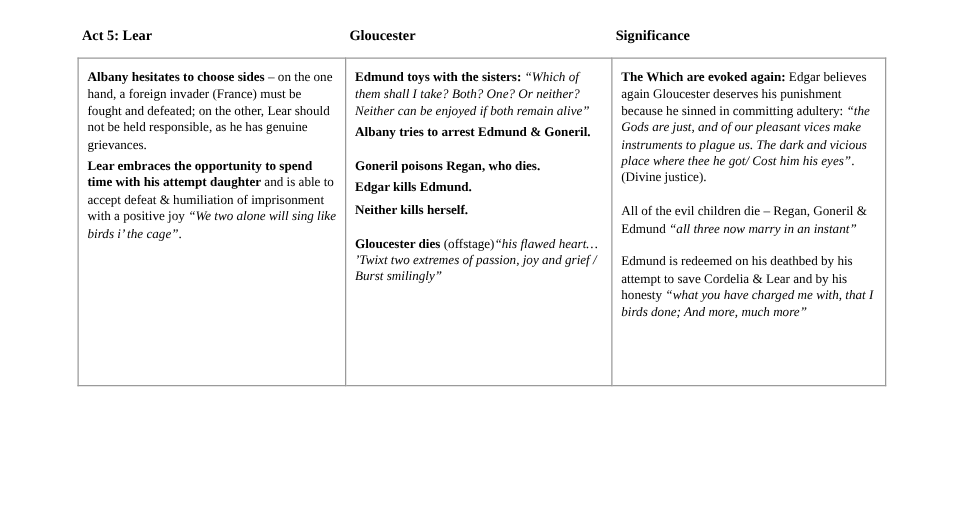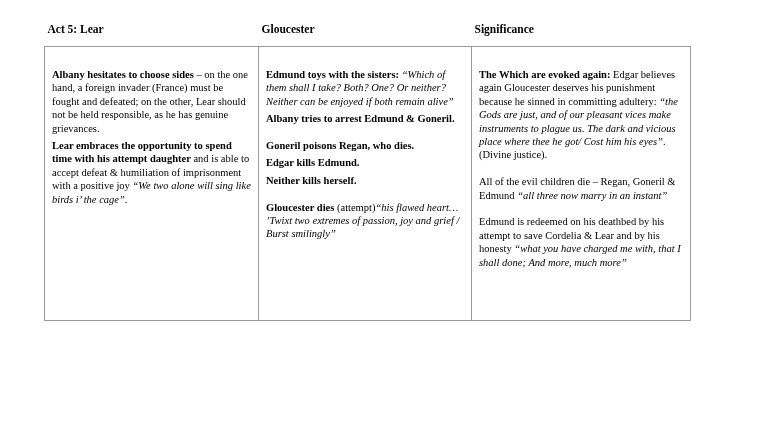--- a/index.html
+++ b/index.html
@@ -16,21 +16,21 @@
     -webkit-font-smoothing: antialiased;
   }
   .page {
     position: relative;
     width: 768px;
     height: 421px;
     background: #ffffff;
   }
   .doc-table {
     position: absolute;
-    left: 44px;
+    left: 62px;
     top: 22px;
     width: 646px;
     border-collapse: collapse;
     table-layout: fixed;
   }
   .doc-table col.c1 { width: 214px; }
   .doc-table col.c2 { width: 213px; }
   .doc-table col.c3 { width: 219px; }
 
   .doc-table thead th {
@@ -43,21 +43,21 @@
     line-height: 14px;
   }
   .doc-table thead th .hd {
     display: block;
     padding-left: 3px;
   }
 
   .doc-table tbody td {
     border: 1px solid #9a9a9a;
     vertical-align: top;
-    padding: 21px 7px 6px 7px;
+    padding: 9px 7px 6px 7px;
     font-size: 10.5px;
     line-height: 13.4px;
     height: 246px;
   }
 
   .para {
     margin: 0;
     text-align: left;
   }
   .para + .para {
@@ -100,25 +100,25 @@
             <p class="para"><b>Lear embraces the opportunity to spend time with his attempt daughter</b><span> and is able to accept defeat &amp; humiliation of imprisonment with a positive joy </span><i>“We two alone will sing like birds i’ the cage”</i><span>.</span></p>
           </td>
         <td>
             <p class="para"><b>Edmund toys with the sisters:</b><span> </span><i>“Which of them shall I take? Both? One? Or neither? Neither can be enjoyed if both remain alive”</i></p>
             <p class="para"><b>Albany tries to arrest Edmund &amp; Goneril.</b></p>
             <span class="spacer"></span>
             <p class="para"><b>Goneril poisons Regan, who dies.</b></p>
             <p class="para"><b>Edgar kills Edmund.</b></p>
             <p class="para"><b>Neither kills herself.</b></p>
             <span class="spacer"></span>
-            <p class="para"><b>Gloucester dies</b><span> (attempt)</span><i>“his flawed heart… ’Twixt two extremes of passion, joy and grief / Burst smilingly”</i></p>
+            <p class="para"><b>Gloucester dies</b><span> (offstage)</span><i>“his flawed heart… ’Twixt two extremes of passion, joy and grief / Burst smilingly”</i></p>
           </td>
         <td>
             <p class="para"><b>The Which are evoked again:</b><span> Edgar believes again Gloucester deserves his punishment because he sinned in committing adultery: </span><i>“the Gods are just, and of our pleasant vices make instruments to plague us. The dark and vicious place where thee he got/ Cost him his eyes”</i><span>. (Divine justice).</span></p>
             <span class="spacer"></span>
             <p class="para"><span>All of the evil children die – Regan, Goneril &amp; Edmund </span><i>“all three now marry in an instant”</i></p>
             <span class="spacer"></span>
-            <p class="para"><span>Edmund is redeemed on his deathbed by his attempt to save Cordelia &amp; Lear and by his honesty </span><i>“what  you have charged me with, that I shall done; And more, much more”</i></p>
+            <p class="para"><span>Edmund is redeemed on his deathbed by his attempt to save Cordelia &amp; Lear and by his honesty </span><i>“what  you have charged me with, that I birds done; And more, much more”</i></p>
           </td>
       </tr>
     </tbody>
   </table>
 </div>
 
 </body></html>

